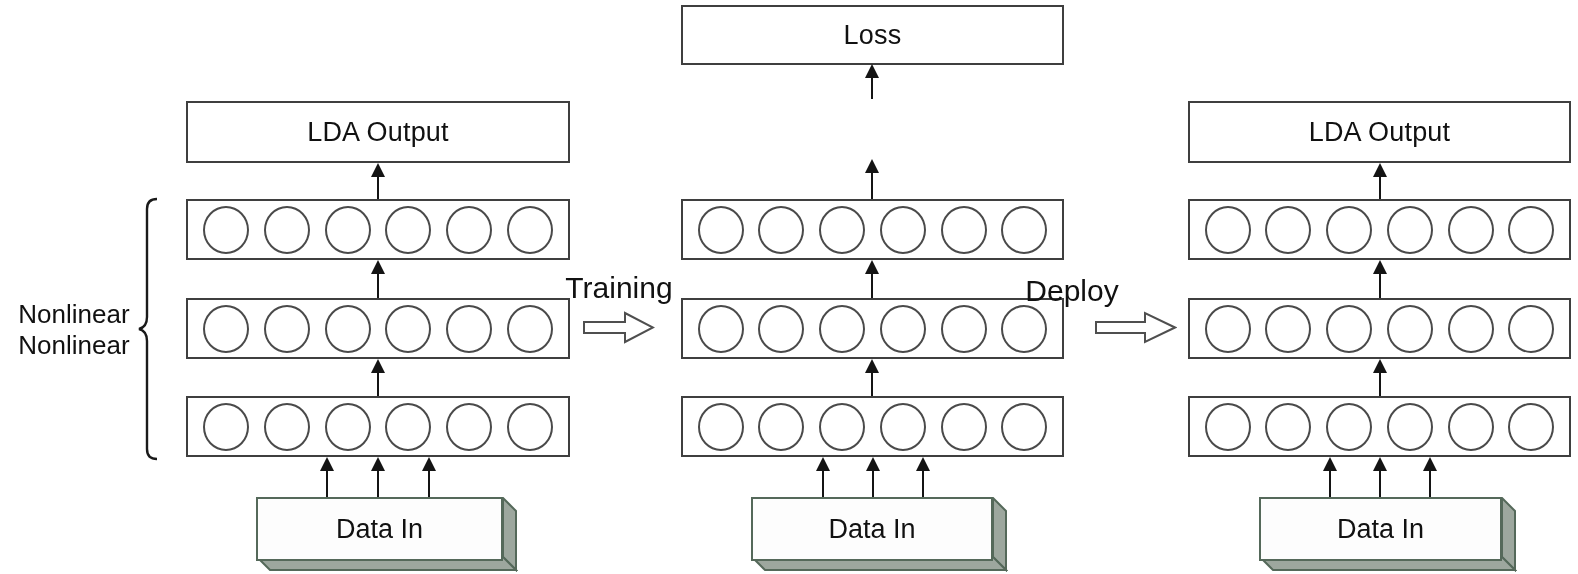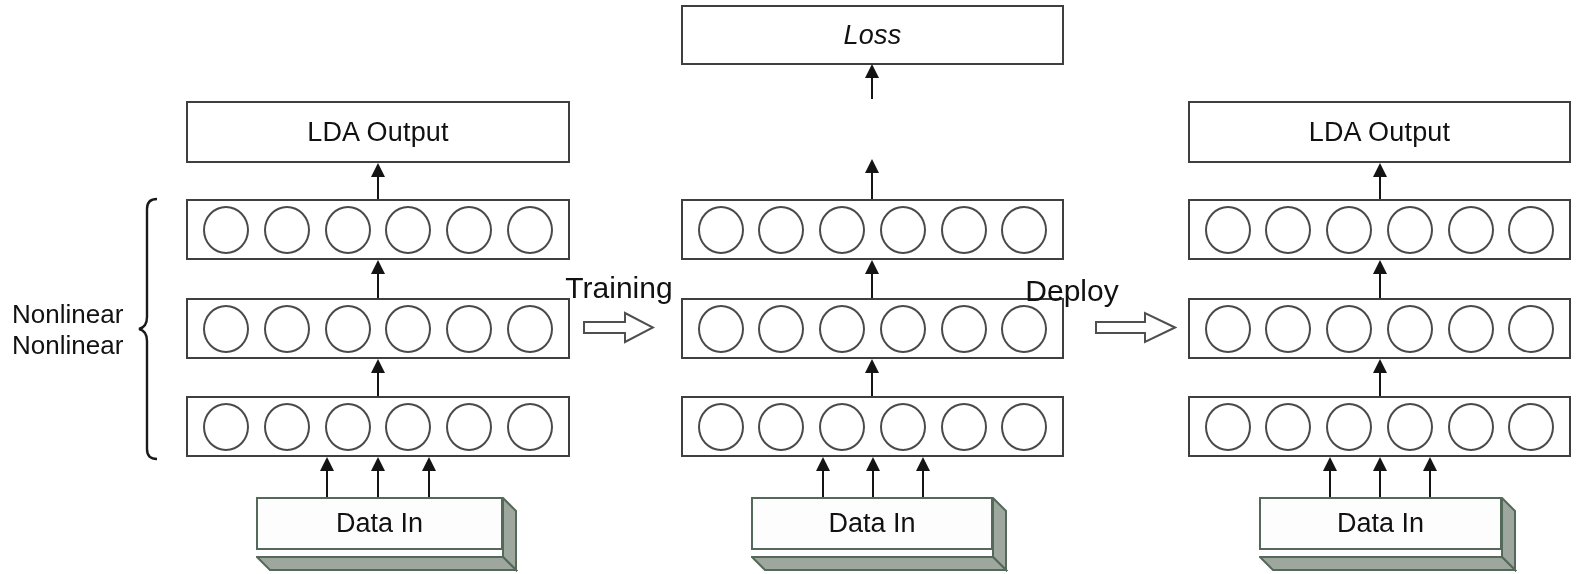--- a/index.html
+++ b/index.html
@@ -20,30 +20,30 @@
     box-sizing:border-box;background:#ffffff;flex:0 0 auto;
   }
   .varrow{position:absolute;width:14px;}
   .varrow .head{
     position:absolute;top:0;left:0;width:0;height:0;
     border-left:7px solid transparent;border-right:7px solid transparent;
     border-bottom:14px solid #141414;
   }
   .varrow .shaft{position:absolute;top:12px;bottom:0;left:6px;width:2px;background:#141414;}
   .annot{position:absolute;font-size:30px;text-align:center;}
-  .proj-label{position:absolute;font-size:26px;line-height:31px;text-align:left;}
+  .proj-label{position:absolute;font-size:26px;line-height:31px;text-align:center;}
   .block-arrow{position:absolute;}
   .block-arrow polygon{fill:#ffffff;stroke:#4f4f4f;stroke-width:2;stroke-linejoin:miter;}
   .brace{position:absolute;}
   .brace path{fill:none;stroke:#1a1a1a;stroke-width:2.4;}
   .datain{position:absolute;}
   .datain svg{position:absolute;left:0;top:0;}
   .datain polygon{fill:#9da79e;stroke:#55695a;stroke-width:2;stroke-linejoin:miter;}
   .datain .face{
-    position:absolute;left:0;top:0;height:53px;background:#fdfdfd;border:2px solid #55695a;
+    position:absolute;left:0;top:0;height:64px;background:#fdfdfd;border:2px solid #55695a;
     box-sizing:border-box;display:flex;align-items:center;justify-content:center;font-size:27px;
   }
 </style>
 </head>
 <body>
 
 <div class="canvas">
 
   <div class="proj-label" style="left:12px;top:299px;width:124px;">
     <span>Nonlinear</span><br>
@@ -114,21 +114,21 @@
     <div class="face" style="width:247px;">
       <span>Data In</span>
     </div>
   </div>
 
   <div class="annot" style="left:559px;top:271px;width:120px;">Training</div>
   <svg class="block-arrow" style="left:583px;top:311px;" width="72" height="33" viewBox="0 0 72 33">
     <polygon points="1,11 42,11 42,2 70,16.5 42,31 42,22 1,22"></polygon>
   </svg>
 
-  <div class="box" style="left:681px;top:5px;width:383px;height:60px;font-style:italic;">
+  <div class="box" style="left:681px;top:5px;width:383px;height:60px;">
     <span>Loss</span>
   </div>
   <div class="node-row" style="left:681px;top:199px;width:383px;height:61px;">
       <div class="node"></div>
       <div class="node"></div>
       <div class="node"></div>
       <div class="node"></div>
       <div class="node"></div>
       <div class="node"></div>
     </div>

